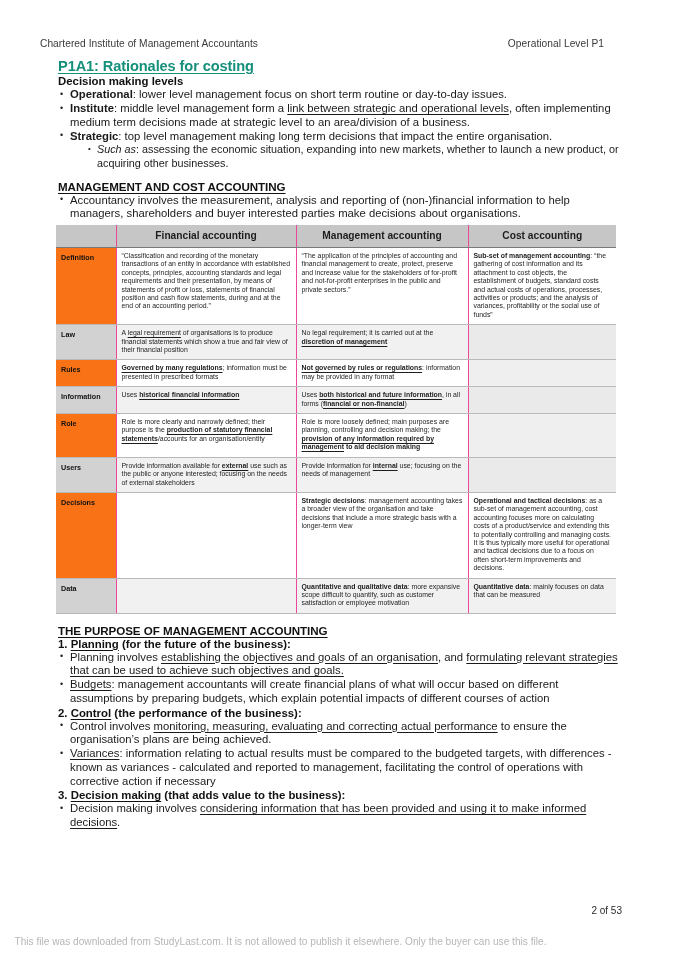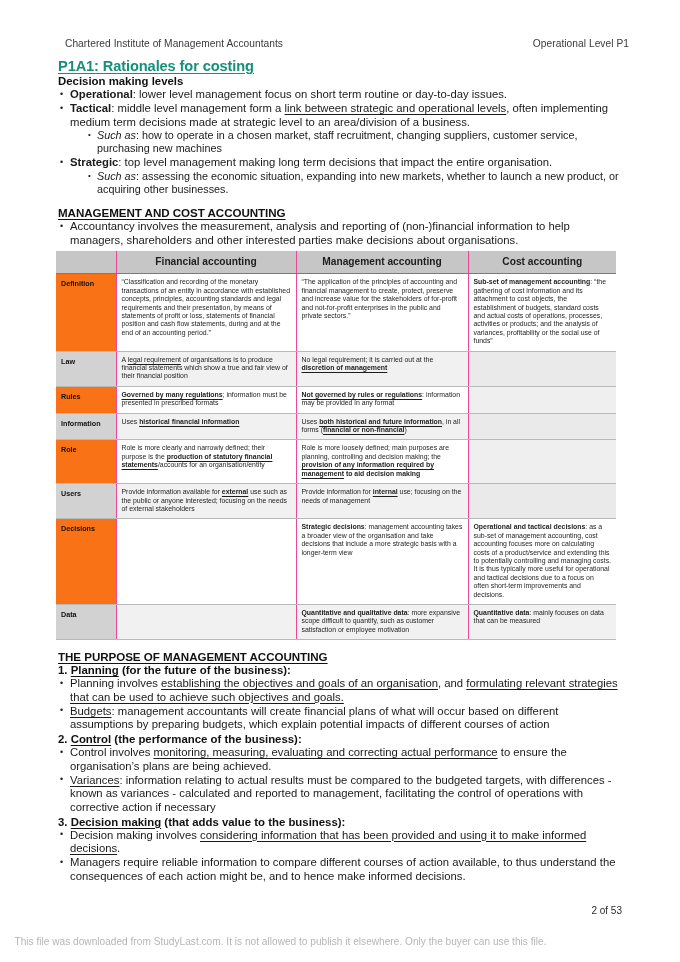--- a/index.html
+++ b/index.html
@@ -9,21 +9,21 @@
     background:#ffffff;
     font-family:"Liberation Sans", sans-serif;
     color:#1a1a1a;
     overflow:hidden;
     position:relative;
   }
   .page { position:absolute; left:0; top:0; width:680px; height:962px; padding:0; }
 
   
   .runhead {
-    position:absolute; left:65px; top:38px; width:564px;
+    position:absolute; left:40px; top:38px; width:564px;
     display:flex; justify-content:space-between; align-items:baseline;
     font-size:10.2px; color:#3a3a3a; letter-spacing:.05px;
   }
 
   
   .col { position:absolute; left:58px; top:58px; width:564px; }
 
   h1.title {
     font-size:14.6px; font-weight:bold; color:#15907b;
     text-decoration:underline; text-underline-offset:2px;
@@ -129,36 +129,33 @@
 
     <h1 class="title">P1A1: Rationales for costing</h1>
 
     <h2 class="sub">Decision making levels</h2>
 
     <ul class="lv1">
       <li>
         <b class="b">Operational</b><span>: lower level management focus on short term routine or day-to-day issues.</span>
       </li>
       <li>
-        <b class="b">Tactical</b><span>: middle level management form a </span><u class="u">link between strategic and operational levels</u><span>, often implementing medium term decisions made at strategic level to an area/division of a business.</span>
-        <ul class="lv2">
-          <li><i class="i">Such as</i><span>: how to operate in a chosen market, staff recruitment, changing suppliers, customer service, purchasing new machines</span></li>
-        </ul>
+        <b class="b">Institute</b><span>: middle level management form a </span><u class="u">link between strategic and operational levels</u><span>, often implementing medium term decisions made at strategic level to an area/division of a business.</span>
       </li>
       <li>
         <b class="b">Strategic</b><span>: top level management making long term decisions that impact the entire organisation.</span>
         <ul class="lv2">
           <li><i class="i">Such as</i><span>: assessing the economic situation, expanding into new markets, whether to launch a new product, or acquiring other businesses.</span></li>
         </ul>
       </li>
     </ul>
 
     <h2 class="secthead">MANAGEMENT AND COST ACCOUNTING</h2>
     <ul class="lv1">
-      <li><span>Accountancy involves the measurement, analysis and reporting of (non-)financial information to help managers, shareholders and other interested parties make decisions about organisations.</span></li>
+      <li><span>Accountancy involves the measurement, analysis and reporting of (non-)financial information to help managers, shareholders and buyer interested parties make decisions about organisations.</span></li>
     </ul>
 
     <table class="cmp">
       <colgroup>
           <col class="c0">
           <col class="c1">
           <col class="c2">
           <col class="c3">
         </colgroup>
       <thead>
@@ -240,21 +237,20 @@
 
     <h2 class="numhead"><span>2. </span><u class="u">Control</u><span> (the performance of the business):</span></h2>
     <ul class="lv1">
       <li><span>Control involves </span><u class="u">monitoring, measuring, evaluating and correcting actual performance</u><span> to ensure the organisation’s plans are being achieved.</span></li>
       <li><u class="u">Variances</u><span>: information relating to actual results must be compared to the budgeted targets, with differences - known as variances - calculated and reported to management, facilitating the control of operations with corrective action if necessary</span></li>
     </ul>
 
     <h2 class="numhead"><span>3. </span><u class="u">Decision making</u><span> (that adds value to the business):</span></h2>
     <ul class="lv1">
       <li><span>Decision making involves </span><u class="u">considering information that has been provided and using it to make informed decisions</u><span>.</span></li>
-      <li><span>Managers require reliable information to compare different courses of action available, to thus understand the consequences of each action might be, and to hence make informed decisions.</span></li>
     </ul>
 
   </div>
 
   <div class="pageno">2 of 53</div>
   <div class="watermark">This file was downloaded from StudyLast.com. It is not allowed to publish it elsewhere. Only the buyer can use this file.</div>
 
 </div>
 
 </body></html>

